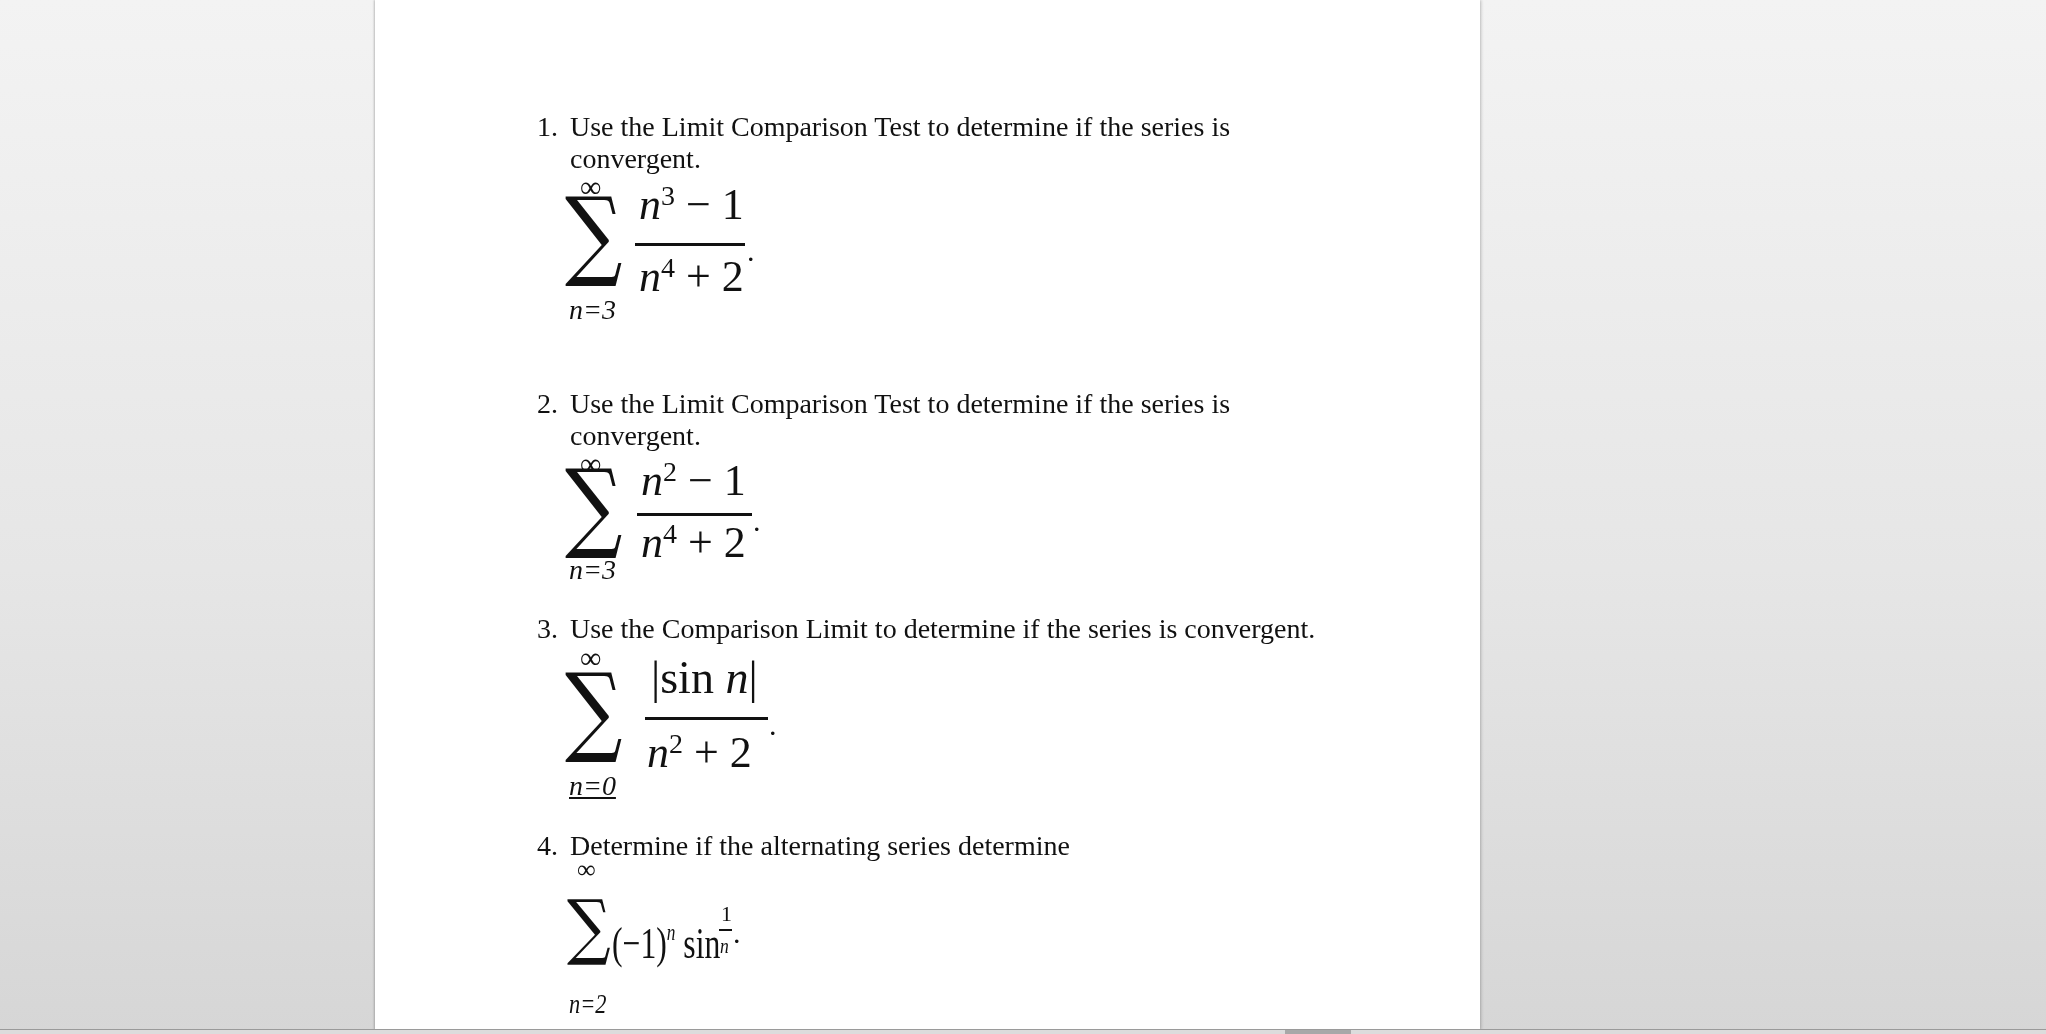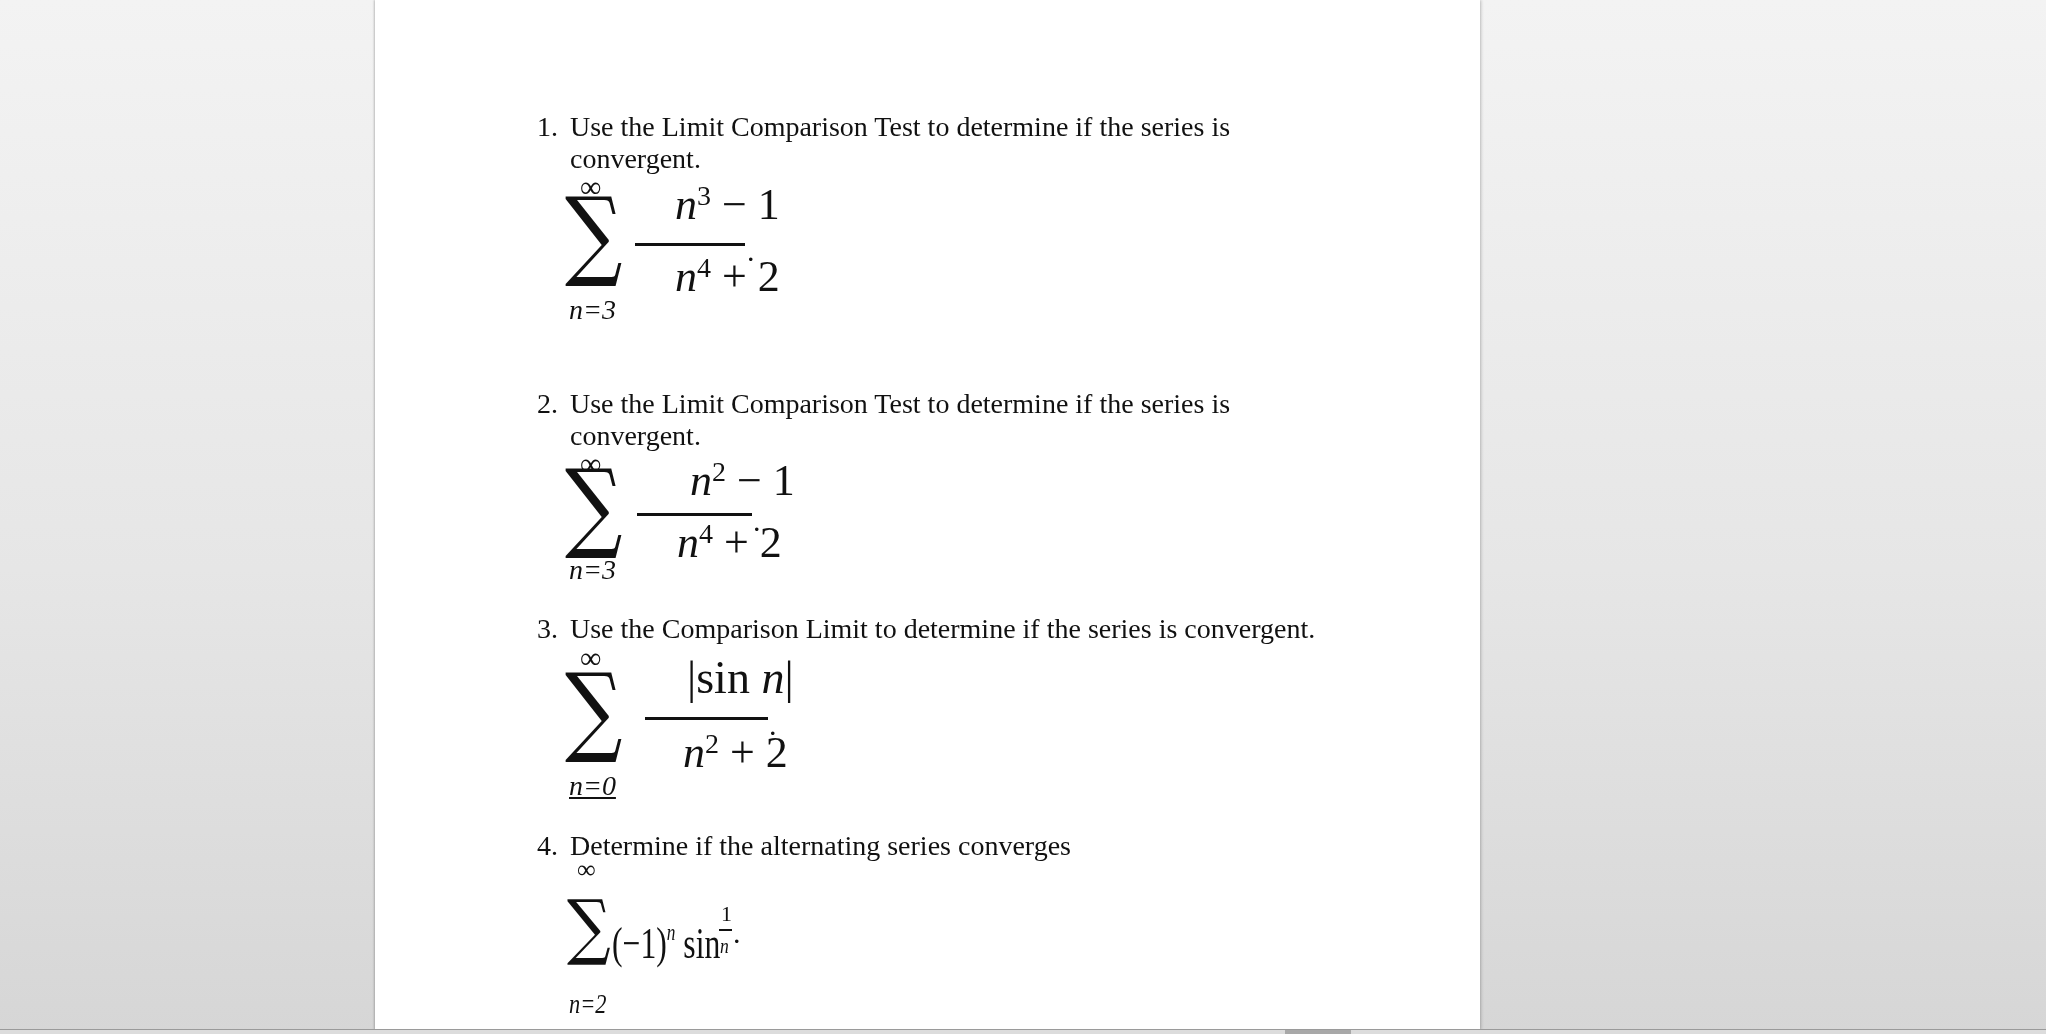--- a/index.html
+++ b/index.html
@@ -40,21 +40,21 @@
   }
   .sigma-small {
     font-size: 72px;
     line-height: 72px;
     font-family: "DejaVu Serif", serif;
     transform: scaleX(0.85);
     transform-origin: left top;
   }
   .inf { font-size: 30px; line-height: 30px; }
   .lim { font-size: 28px; line-height: 28px; text-align: center; }
-  .frac-part { font-size: 44px; line-height: 44px; margin-left: 36px; }
+  .frac-part { font-size: 44px; line-height: 44px; }
   .sup { font-size: 28px; line-height: 28px; }
   .bar { position: absolute; height: 3px; background: #111; }
   .dot { font-size: 30px; line-height: 30px; }
 
   .hscroll {
     position: absolute;
     left: 0;
     top: 1029px;
     width: 2046px;
     height: 5px;
@@ -105,21 +105,21 @@
     <span class="abs txt" style="left:195px; top:388px;">Use the Limit Comparison Test to determine if the series is</span>
     <span class="abs txt" style="left:195px; top:420px;">convergent.</span>
 
     <div>
       <span class="abs inf math" style="left:205px; top:449px;">∞</span>
       <span class="abs sigma" style="left:190px; top:456px;">∑</span>
       <span class="abs lim math" style="left:194px; top:556px;">
         <span class="it">n=3</span>
       </span>
 
-      <span class="abs frac-part math" style="left:279px; top:458px;">
+      <span class="abs frac-part math" style="left:266px; top:458px;">
         <span class="it">n</span><sup class="sup" style="vertical-align:14px;">2</sup>
         <span>− 1</span>
       </span>
       <div class="bar" style="left:262px; top:513px; width:115px;"></div>
       <span class="abs frac-part math" style="left:266px; top:520px;">
         <span class="it">n</span><sup class="sup" style="vertical-align:14px;">4</sup>
         <span>+ 2</span>
       </span>
       <span class="abs dot" style="left:378px; top:506px;">.</span>
     </div>
@@ -144,21 +144,21 @@
       <span class="abs frac-part math" style="left:272px; top:730px;">
         <span class="it">n</span><sup class="sup" style="vertical-align:14px;">2</sup>
         <span>+ 2</span>
       </span>
       <span class="abs dot" style="left:394px; top:710px;">.</span>
     </div>
   </div>
 
   <div>
     <span class="abs txt" style="left:162px; top:830px;">4.</span>
-    <span class="abs txt" style="left:195px; top:830px;">Determine if the alternating series converges</span>
+    <span class="abs txt" style="left:195px; top:830px;">Determine if the alternating series determine</span>
 
     <div>
       <span class="abs math" style="left:202px; top:857px; font-size:26px; line-height:26px;">∞</span>
       <span class="abs sigma-small" style="left:192px; top:890px;">∑</span>
       <span class="abs math" style="left:194px; top:990px; font-size:28px; line-height:28px; transform:scaleX(0.8); transform-origin:left top;">
         <span class="it">n=2</span>
       </span>
 
       <span class="abs math" style="left:237px; top:910px; font-size:44px; line-height:44px; transform:scaleX(0.72); transform-origin:left top;">
         <span>(−1)</span><sup class="it" style="font-size:24px; vertical-align:18px;">n</sup>

